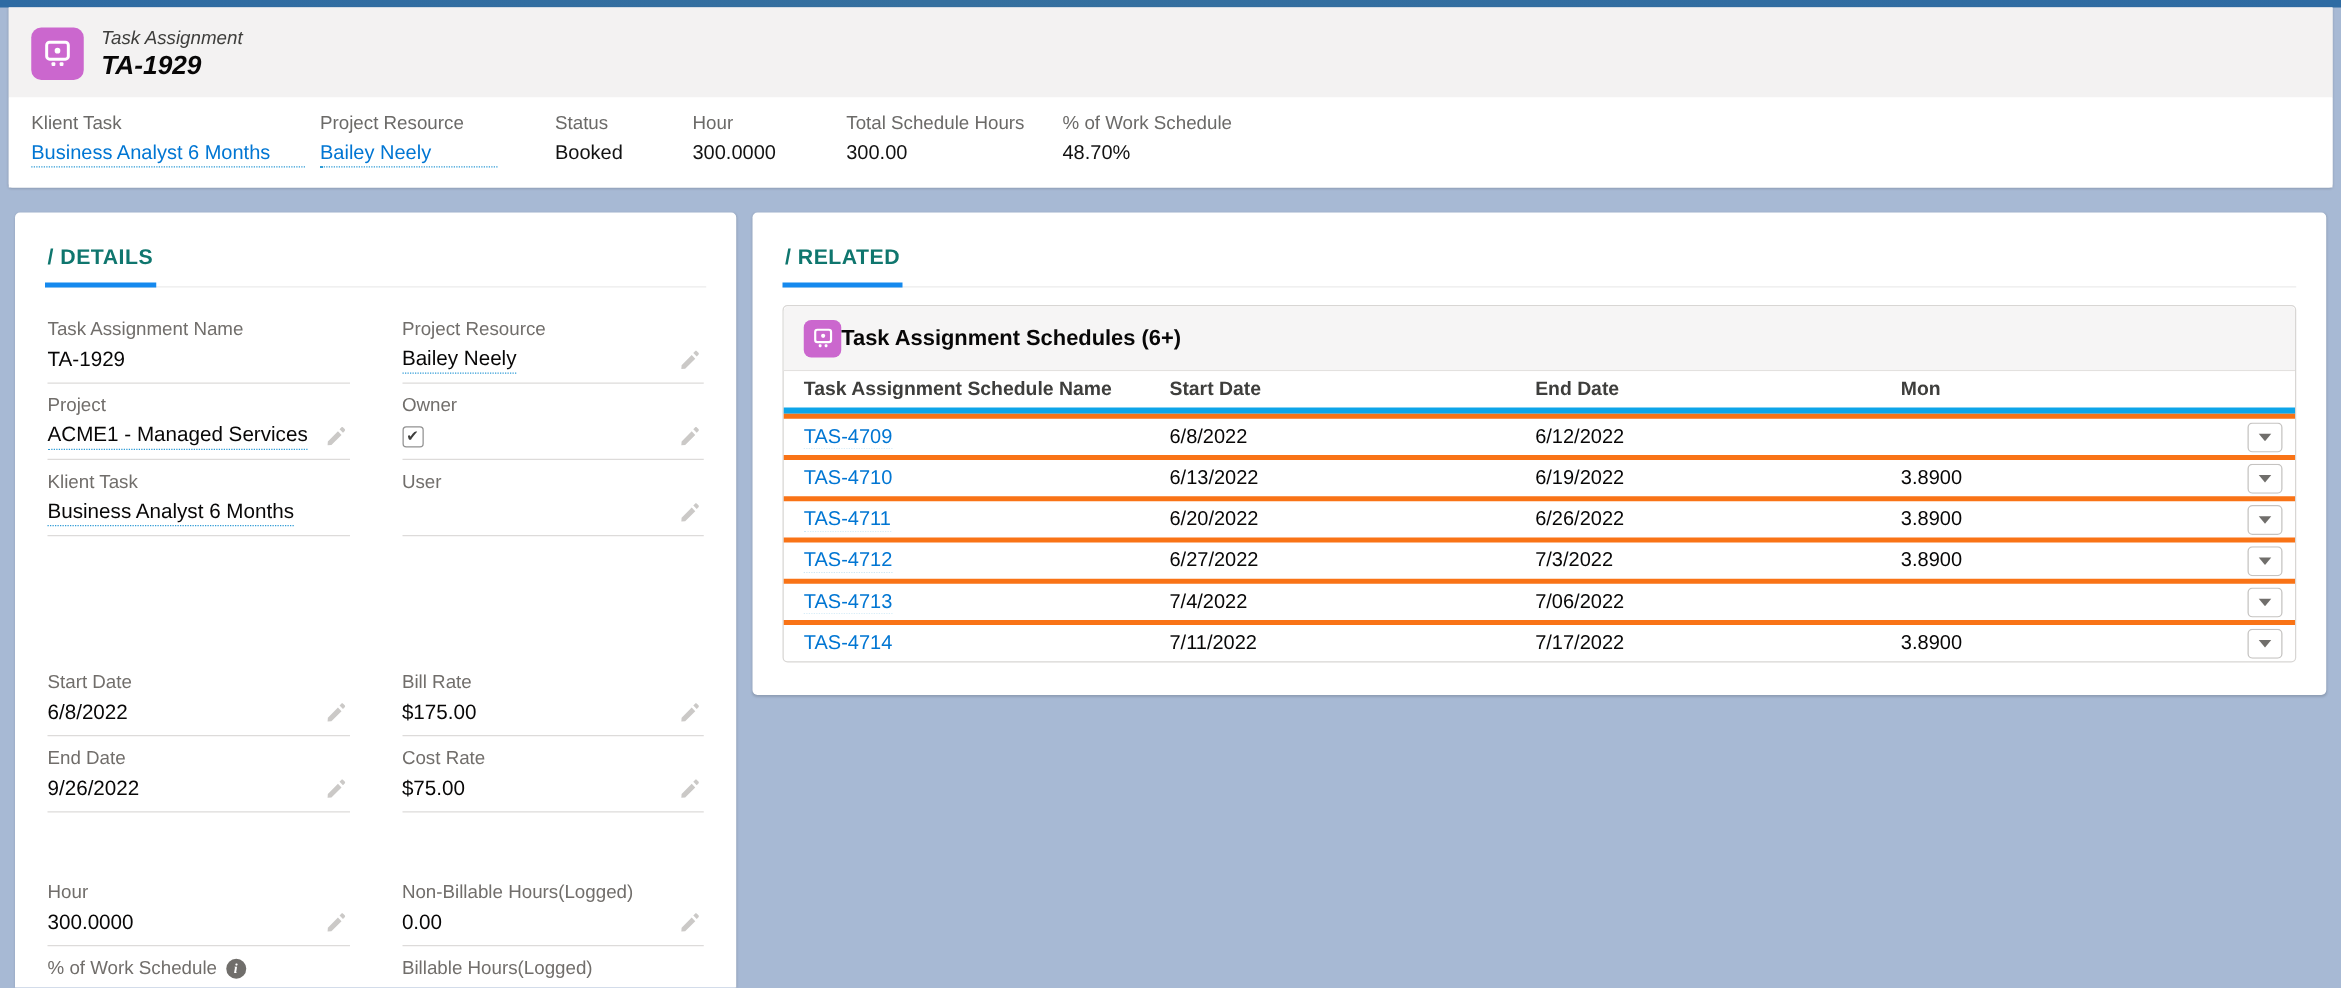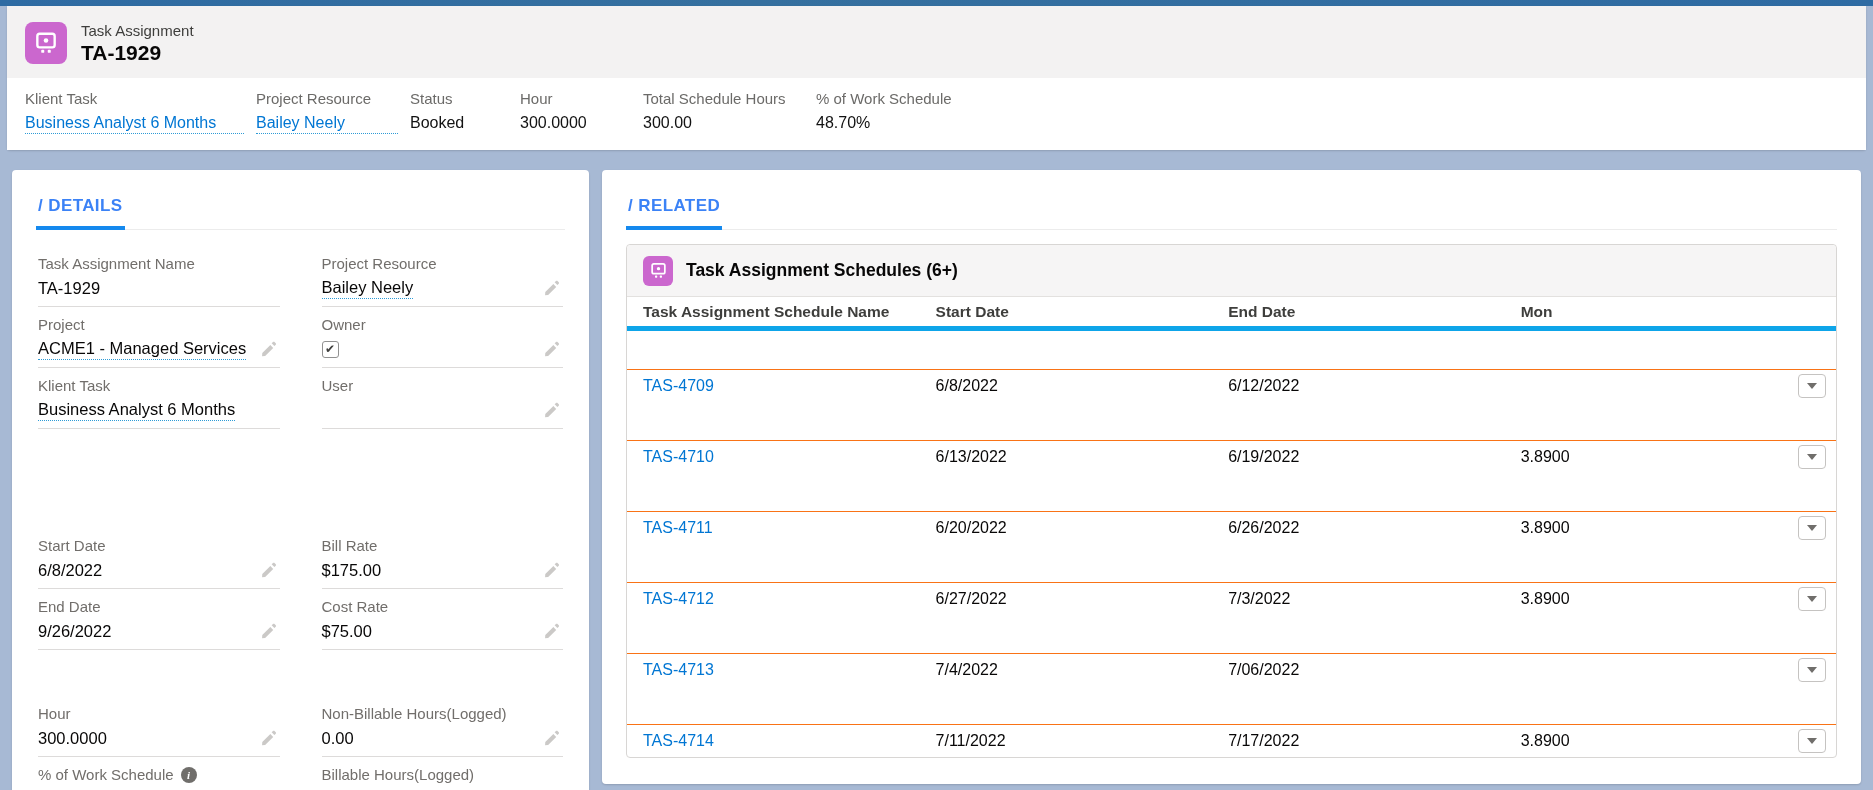--- a/index.html
+++ b/index.html
@@ -18,20 +18,21 @@
     margin:0 7px;
     background:#fff;
     border-radius:0 0 3px 3px;
     box-shadow:0 1px 2px rgba(0,0,0,.15);
   }
   .rh-top {
     background:#f3f2f2;
     padding:14px 18px 12px 18px;
     display:flex; align-items:center; gap:14px;
     height:72px;
+    font-style:italic;
   }
   .record-icon, .rel-icon {
     display:inline-flex; align-items:center; justify-content:center;
     background:#cb67ce; border-radius:8px; flex:none;
   }
   .record-icon { width:42px; height:42px; }
   .rel-icon    { width:30px; height:30px; border-radius:6px; }
   .entity-label { font-size:15px; color:#3e3e3c; }
   .record-name  { font-size:21px; font-weight:bold; color:#080707; margin-top:2px; }
   .rh-fields {
@@ -49,21 +50,21 @@
   .card {
     background:#fff; border-radius:4px;
     box-shadow:0 1px 2px rgba(0,0,0,.15);
   }
   .details-card { width:577px; flex:none; min-height:623px; padding:22px 24px; }
   .related-card { flex:1; padding:22px 24px 26px 24px; }
 
   .tab-row { border-bottom:1px solid #ececec; margin-bottom:4px; }
   .tab {
     display:inline-block;
-    font-size:17px; font-weight:bold; letter-spacing:.4px; color:#3b82f6;
+    font-size:17px; font-weight:bold; letter-spacing:.4px; color:#0f766e;
     padding:4px 2px 10px 2px; margin-bottom:-1px;
     border-bottom:4px solid #1589ee;
     cursor:pointer;
   }
 
   
   .details-grid { display:grid; grid-template-columns:1fr 1fr; column-gap:42px; padding:12px 2px 0 2px; }
   .gap-spacer { grid-column:1 / span 2; height:46px; }
   .fcell { border-bottom:1px solid #dddbda; padding:9px 0 7px 0; min-height:53px; position:relative; }
   .fcell.nofield { border-bottom:none; }
@@ -79,31 +80,31 @@
   .checkbox {
     width:17px; height:17px; border:1px solid #919191; border-radius:3px; background:#fff;
     display:inline-flex; align-items:center; justify-content:center;
     font-size:12px; color:#3e3e3c; cursor:pointer;
   }
 
   
   .rel-card { border:1px solid #d8d6d4; border-radius:4px; margin-top:14px; }
   .rel-head {
     background:#f6f5f5; border-bottom:1px solid #e3e1df; border-radius:4px 4px 0 0;
-    padding:10px 16px; display:flex; align-items:center; gap:13px; height:52px;
+    padding:10px 16px; display:flex; align-items:center; height:52px;
   }
   .rel-title { font-size:17.5px; font-weight:bold; color:#080707; }
 
   .rel-row {
     display:grid; grid-template-columns:24.2% 24.2% 24.2% 1fr 66px;
     align-items:center; min-height:33px;
   }
   .rel-row > div { padding:0 4px 0 16px; font-size:16px; white-space:nowrap; overflow:hidden; }
   .rel-row.head > div { font-weight:bold; color:#3e3e3c; font-size:15.5px; }
-  .rel-row + .rel-row { border-top:1px solid #f97316;margin-top:38px; }
+  .rel-row + .rel-row { border-top:4px solid #f97316; }
   .rel-row.head { border-bottom:5px solid #0ea5e9; min-height:34px; }
   .rowmenu {
     width:28px; height:24px; background:#fff;
     border:1px solid #c5c3c1; border-radius:4px;
     display:inline-flex; align-items:center; justify-content:center; cursor:pointer;
   }
   .caret { width:0; height:0; border-left:5px solid transparent; border-right:5px solid transparent; border-top:6px solid #706e6b; }
   .cell-action { text-align:right; padding-right:10px !important; }
   .rel-footer {
     border-top:1px solid #e3e1df; text-align:center; padding:12px 0 13px 0; font-size:16px;
@@ -131,21 +132,21 @@
   </div>
   <div class="rh-fields" id="rh-fields">
       <div class="hf" style="width: 231px;">
         <div class="hf-label">Klient Task</div>
         <div class="hf-value link dotted">Business Analyst 6 Months</div>
       </div>
       <div class="hf" style="width: 154px;">
         <div class="hf-label">Project Resource</div>
         <div class="hf-value link dotted">Bailey Neely</div>
       </div>
-      <div class="hf" style="width: 110px;">
+      <div class="hf" style="width: 110px; margin-left: 34px;">
         <div class="hf-label">Status</div>
         <div class="hf-value">Booked</div>
       </div>
       <div class="hf" style="width: 123px;">
         <div class="hf-label">Hour</div>
         <div class="hf-value">300.0000</div>
       </div>
       <div class="hf" style="width: 173px;">
         <div class="hf-label">Total Schedule Hours</div>
         <div class="hf-value">300.00</div>

